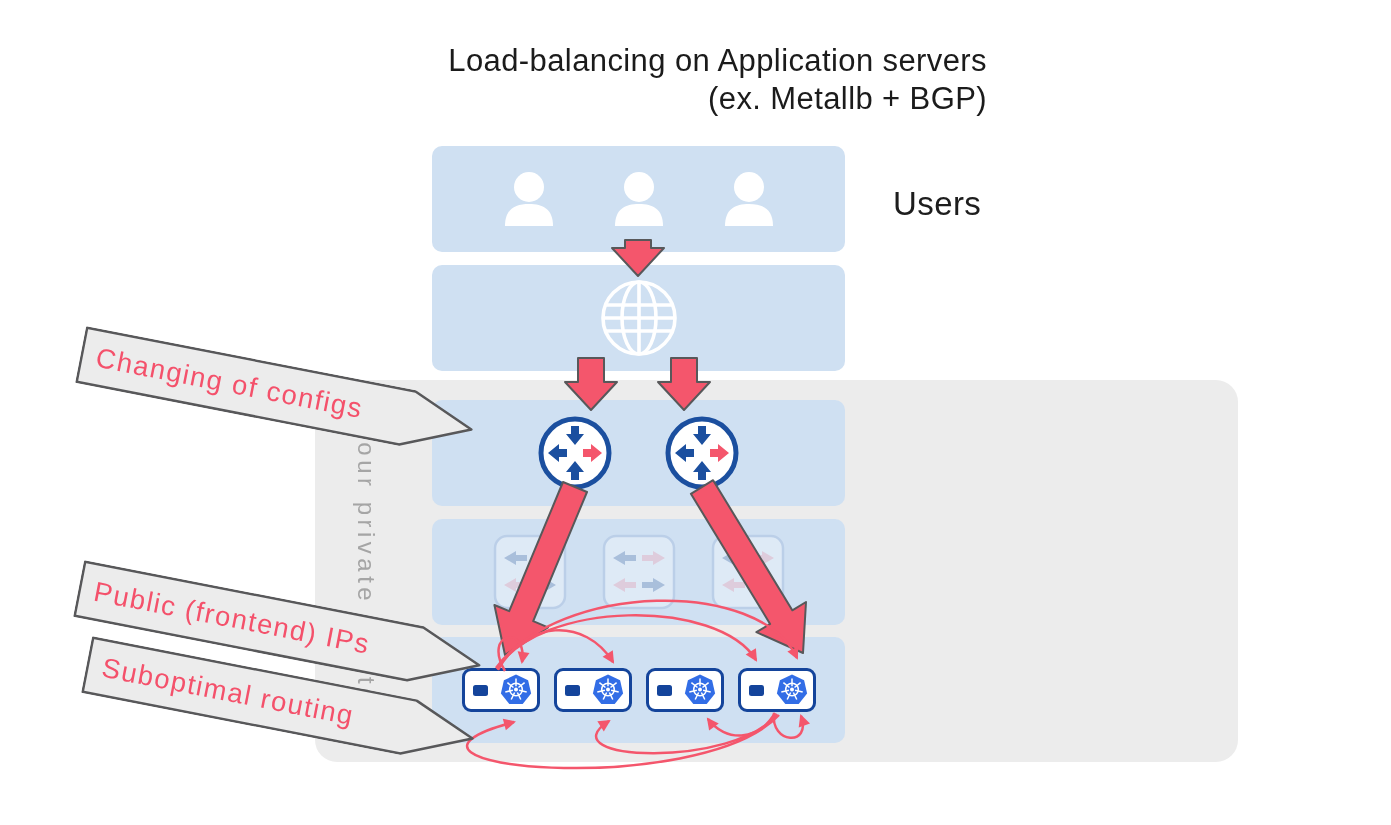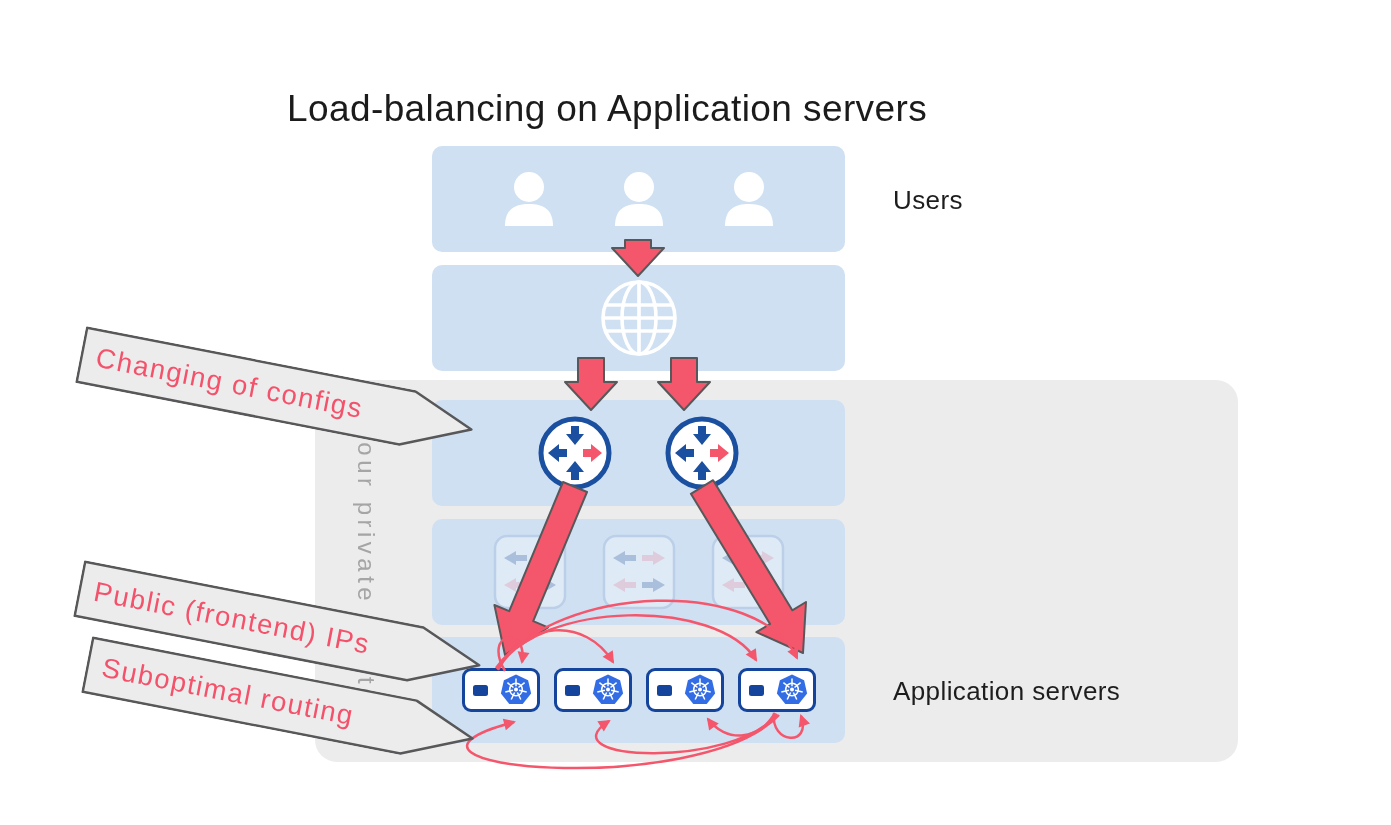--- a/index.html
+++ b/index.html
@@ -1,36 +1,36 @@
 <!DOCTYPE html>
 <html><head>
 <meta charset="utf-8">
 <style>
   html,body{margin:0;padding:0;background:#ffffff;}
   body{width:1391px;height:825px;position:relative;overflow:hidden;
        font-family:"Liberation Sans",sans-serif;}
   .stage{position:absolute;inset:0;}
 
-  .title{position:absolute;top:42px;left:287px;width:700px;text-align:left;
-         font-size:37px;line-height:38px;color:#1b1b1b;letter-spacing:.4px;margin-top:48px;}
+  .title{position:absolute;top:42px;left:287px;width:700px;text-align:right;
+         font-size:31px;line-height:38px;color:#1b1b1b;letter-spacing:.4px;}
 
   .zone{position:absolute;left:315px;top:380px;width:923px;height:382px;
         background:#ececec;border-radius:22px;}
   .zone-label{position:absolute;left:352px;top:424px;writing-mode:vertical-rl;
         font-size:24px;letter-spacing:4.5px;color:#a5a5a5;}
 
   .row{position:absolute;left:432px;width:413px;height:106px;background:#cfe0f2;
        border-radius:10px;display:flex;align-items:center;justify-content:center;}
   .row-users{top:146px;gap:54px;}
   .row-internet{top:265px;}
   .row-gateways{top:400px;gap:51px;}
   .row-switches{top:519px;gap:35px;}
   .row-servers{top:637px;gap:14px;}
 
-  .row-label{position:absolute;left:893px;font-size:26px;color:#1d1d1d;
+  .row-label{position:absolute;left:893px;font-size:33px;color:#1d1d1d;
        letter-spacing:.4px;white-space:nowrap;}
 
   .server{width:78px;height:44px;background:#ffffff;border:3.5px solid #14449b;
        border-radius:9px;box-sizing:border-box;display:flex;align-items:center;
        position:relative;}
   .server .led{width:15px;height:11px;background:#14449b;border-radius:2.5px;
        margin-left:8px;}
   .server svg{position:absolute;right:5px;top:50%;transform:translateY(-50%);}
 
   .switch-icon{opacity:.58;}
@@ -41,20 +41,21 @@
   .banner text{font-family:"Liberation Sans",sans-serif;font-size:27.5px;
        letter-spacing:1.5px;fill:#f4516b;}
 </style>
 </head>
 <body>
 
 <div class="stage">
 
   <div class="title">
     <div>Load-balancing on Application servers</div>
+    <div>(ex. Metallb + BGP)</div>
   </div>
 
   <div class="zone"></div>
   <div class="zone-label">Your private cluster</div>
 
   <div class="row row-users">
     <svg width="56" height="56" viewBox="0 0 56 56">
         <circle cx="28" cy="16" r="15" fill="#ffffff"></circle>
         <path d="M4,55 C4,38 14,33 28,33 C42,33 52,38 52,55 Z" fill="#ffffff"></path>
       </svg>
@@ -184,21 +185,20 @@
             <line x1="18.5" y1="13.5" x2="24.6" y2="8.7"></line>
           <line x1="19.1" y1="16.2" x2="26.7" y2="18"></line>
             <line x1="17.4" y1="18.5" x2="20.8" y2="25.5"></line>
           <line x1="14.6" y1="18.5" x2="11.2" y2="25.5"></line>
             <line x1="12.9" y1="16.2" x2="5.3" y2="18"></line>
           <line x1="13.5" y1="13.5" x2="7.4" y2="8.7"></line>
         </g>
       </svg>
     </div>
   </div>
-  <div class="row-label" style="top:676px;">Application servers</div>
 
   <svg class="overlay" width="1391" height="825" viewBox="0 0 1391 825">
     <defs>
       <marker id="ah" markerUnits="userSpaceOnUse" markerWidth="16" markerHeight="14" refX="11" refY="7" orient="auto">
         <path d="M1,1 L13,7 L1,13 Z" fill="#f4566c"></path>
       </marker>
     </defs>
     <g fill="#f4566c" stroke="#58585a" stroke-width="2" stroke-linejoin="round">
 
       <polygon points="625,240 625,248 612,248 638,276 664,248 651,248 651,240"></polygon>

